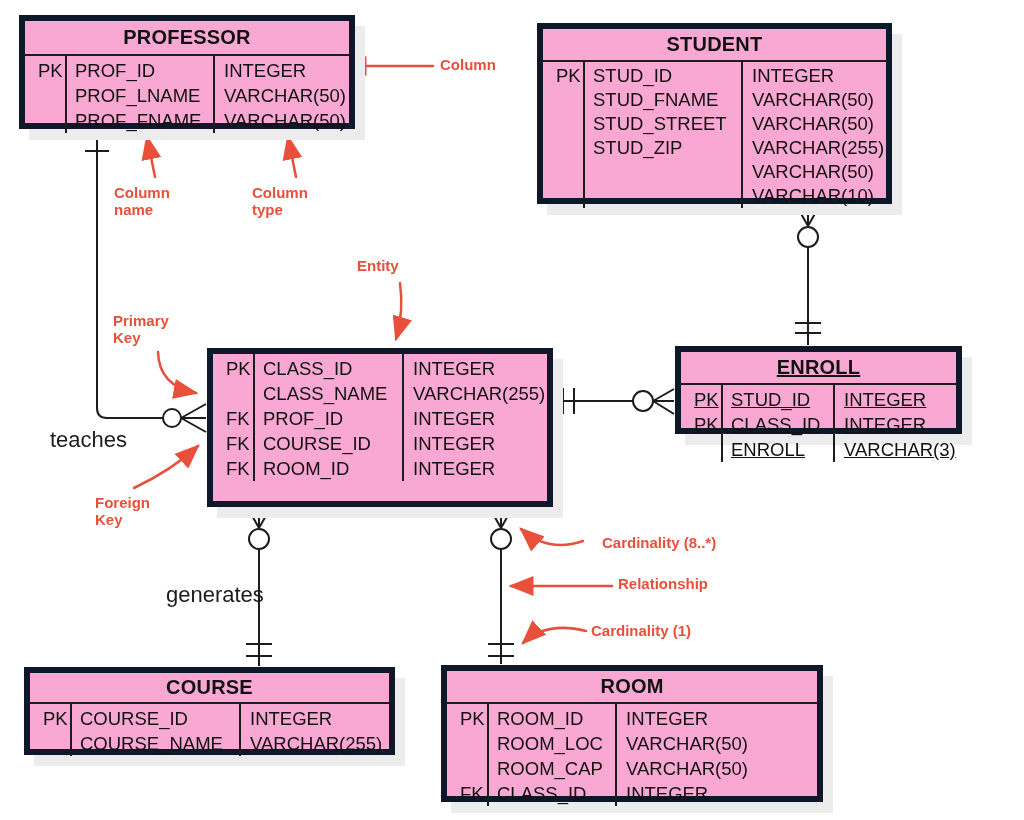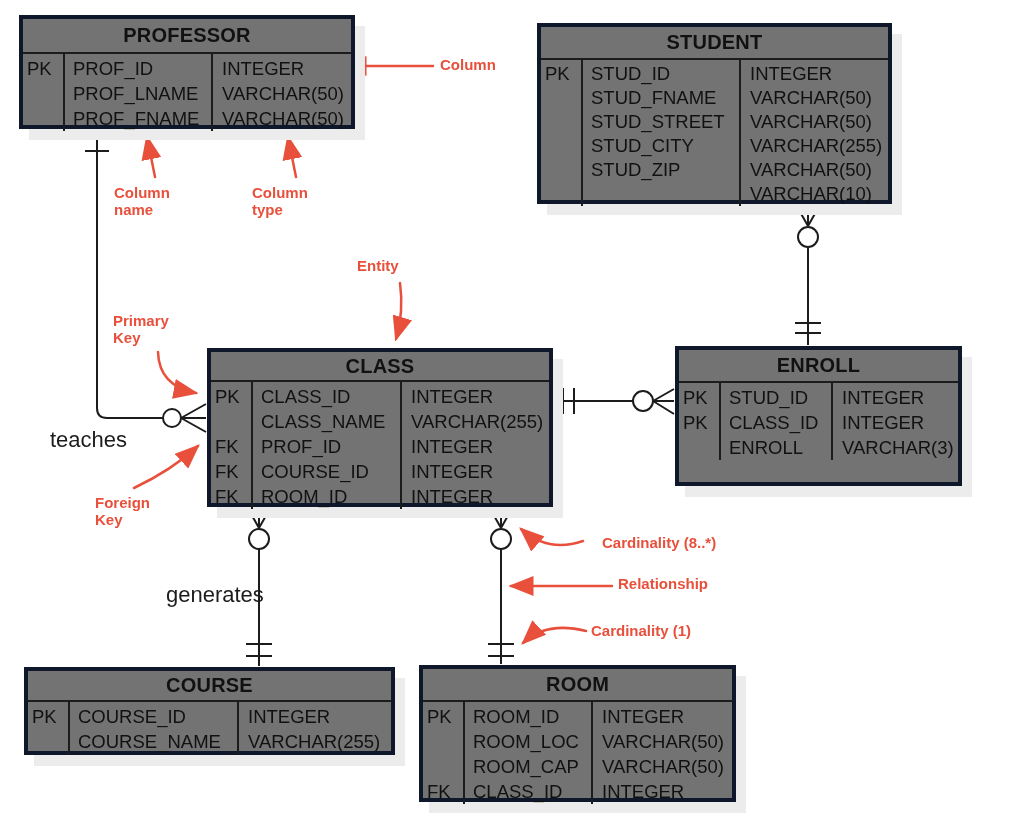--- a/index.html
+++ b/index.html
@@ -3,31 +3,31 @@
 <meta charset="utf-8">
 <style>
   html,body{margin:0;padding:0;background:#ffffff;}
   .canvas{
     position:relative;width:1024px;height:820px;background:#ffffff;overflow:hidden;
     font-family:"Liberation Sans","DejaVu Sans",sans-serif;color:#111;
   }
   .overlay{position:absolute;left:0;top:0;width:1024px;height:820px;pointer-events:none;}
   
   .table{
-    position:absolute;box-sizing:border-box;background:#737373;
-    border:4px solid #0f172a;box-shadow:10px 11px 0 0 #ececec;
+    position:absolute;box-sizing:border-box;background:#f9a8d4;
+    border:6px solid #0f172a;box-shadow:10px 11px 0 0 #ececec;
   }
   .t-header{
     box-sizing:border-box;border-bottom:2px solid #1c1c1c;
     display:flex;align-items:center;justify-content:center;
     font-weight:bold;font-size:20px;letter-spacing:.2px;
   }
   .t-body{display:flex;align-items:stretch;}
   .col{box-sizing:border-box;padding-top:2px;}
-  .col-key{width:42px;border-right:2px solid #1c1c1c;padding-left:4px;}
+  .col-key{width:42px;border-right:2px solid #1c1c1c;padding-left:13px;}
   .col-name{border-right:2px solid #1c1c1c;padding-left:8px;}
   .col-type{flex:1;padding-left:9px;}
   .cell{
     height:var(--rh,25px);line-height:var(--rh,25px);
     font-size:18.5px;white-space:nowrap;overflow:visible;
   }
   
   .rel-label{position:absolute;font-size:22px;color:#1c1c1c;}
   
   .anno{
@@ -124,36 +124,34 @@
         <div class="cell"></div>
         <div class="cell"></div>
         <div class="cell"></div>
         <div class="cell"></div>
         <div class="cell"></div>
       </div>
       <div class="col col-name" style="width:158px;">
         <div class="cell">STUD_ID</div>
         <div class="cell">STUD_FNAME</div>
         <div class="cell">STUD_STREET</div>
-        <div class="cell">STUD_CITY</div>
         <div class="cell">STUD_ZIP</div>
       </div>
       <div class="col col-type">
         <div class="cell">INTEGER</div>
         <div class="cell">VARCHAR(50)</div>
         <div class="cell">VARCHAR(50)</div>
         <div class="cell">VARCHAR(255)</div>
         <div class="cell">VARCHAR(50)</div>
         <div class="cell">VARCHAR(10)</div>
       </div>
     </div>
   </div>
 
   <div class="table" style="left:207px;top:348px;width:346px;height:159px;">
-    <div class="t-header" style="height:30px;">CLASS</div>
     <div class="t-body">
       <div class="col col-key">
         <div class="cell">PK</div>
         <div class="cell"></div>
         <div class="cell">FK</div>
         <div class="cell">FK</div>
         <div class="cell">FK</div>
       </div>
       <div class="col col-name" style="width:149px;">
         <div class="cell">CLASS_ID</div>
@@ -165,21 +163,21 @@
       <div class="col col-type">
         <div class="cell">INTEGER</div>
         <div class="cell">VARCHAR(255)</div>
         <div class="cell">INTEGER</div>
         <div class="cell">INTEGER</div>
         <div class="cell">INTEGER</div>
       </div>
     </div>
   </div>
 
-  <div class="table" style="left:675px;top:346px;width:287px;height:140px;">
+  <div class="table" style="left:675px;top:346px;width:287px;height:88px;text-decoration:underline;">
     <div class="t-header" style="height:33px;">ENROLL</div>
     <div class="t-body">
       <div class="col col-key">
         <div class="cell">PK</div>
         <div class="cell">PK</div>
         <div class="cell"></div>
       </div>
       <div class="col col-name" style="width:112px;">
         <div class="cell">STUD_ID</div>
         <div class="cell">CLASS_ID</div>
@@ -204,21 +202,21 @@
         <div class="cell">COURSE_ID</div>
         <div class="cell">COURSE_NAME</div>
       </div>
       <div class="col col-type">
         <div class="cell">INTEGER</div>
         <div class="cell">VARCHAR(255)</div>
       </div>
     </div>
   </div>
 
-  <div class="table" style="left:419px;top:665px;width:317px;height:137px;">
+  <div class="table" style="left:441px;top:665px;width:382px;height:137px;">
     <div class="t-header" style="height:33px;">ROOM</div>
     <div class="t-body">
       <div class="col col-key">
         <div class="cell">PK</div>
         <div class="cell"></div>
         <div class="cell"></div>
         <div class="cell">FK</div>
       </div>
       <div class="col col-name" style="width:128px;">
         <div class="cell">ROOM_ID</div>

